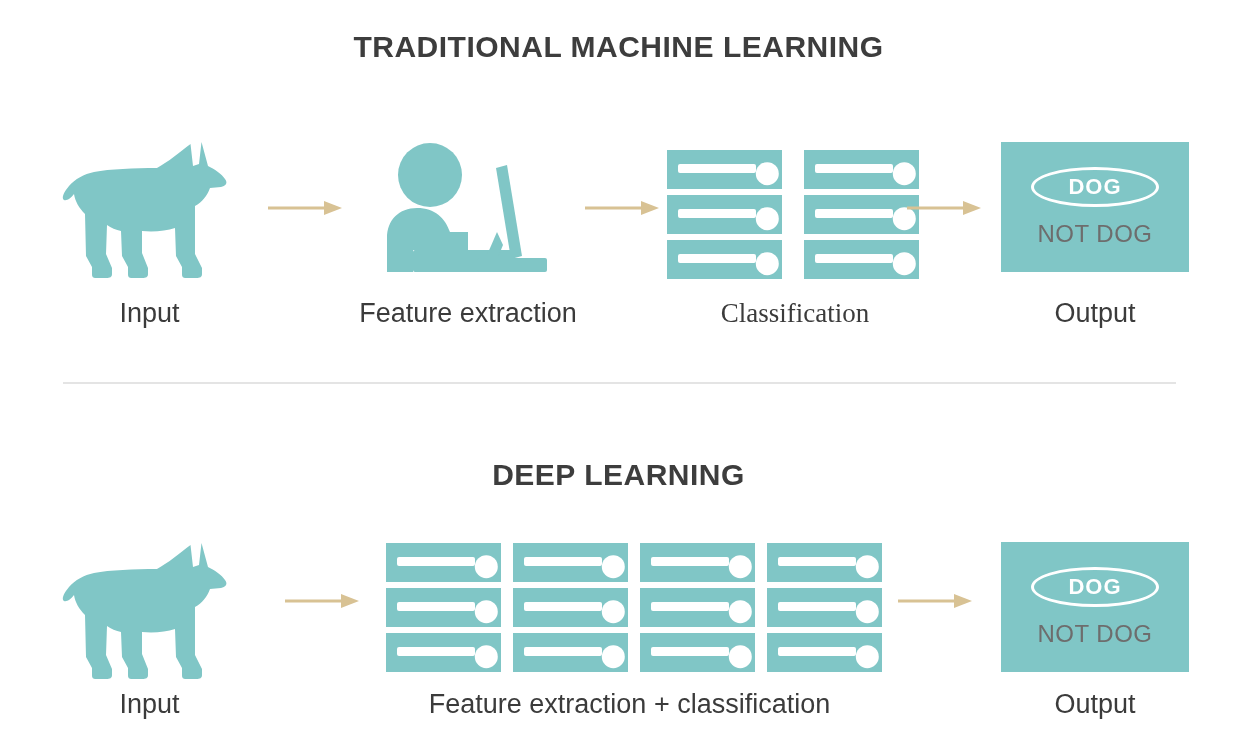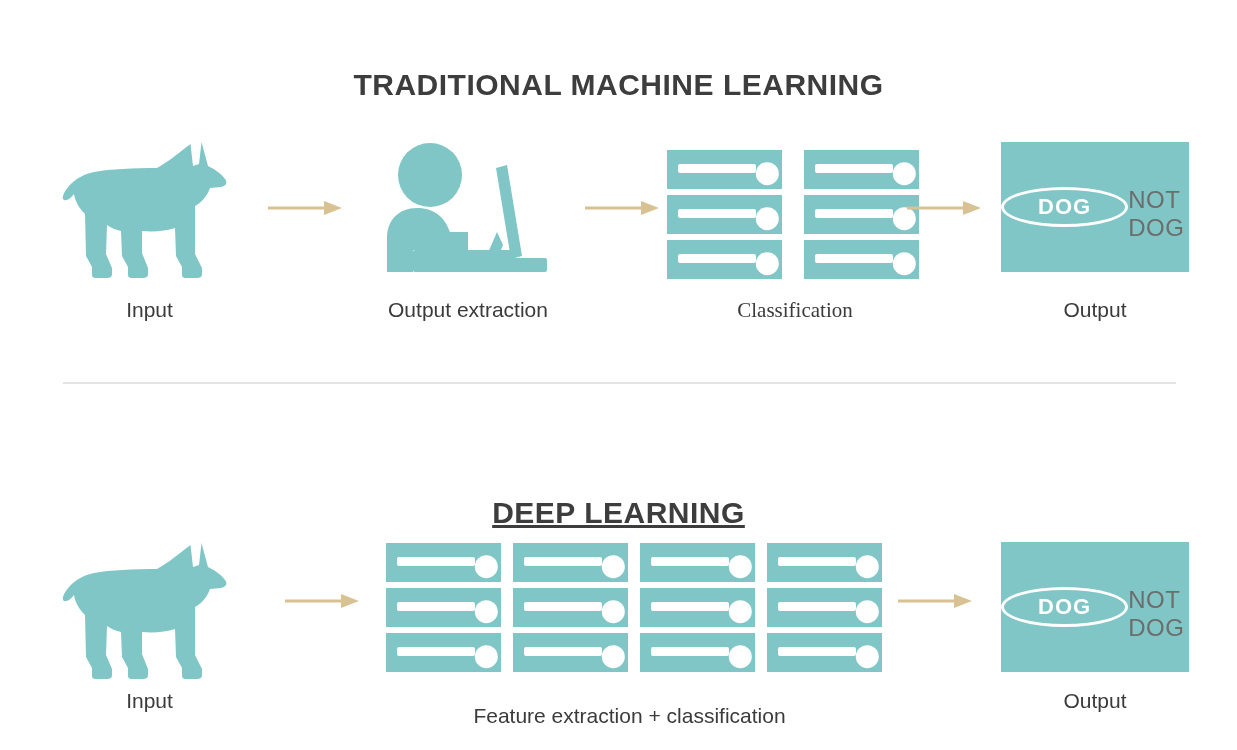--- a/index.html
+++ b/index.html
@@ -25,44 +25,43 @@
   
   .section-title {
     position: absolute;
     width: 1237px;
     text-align: center;
     font-weight: bold;
     font-size: 30px;
     letter-spacing: 0.5px;
     color: #3d3d3d;
     font-family: "Liberation Sans", sans-serif;
-    margin-top: 38px;
   }
   #title-traditional { top: 30px; }
-  #title-deep { top: 458px; text-decoration: underline; }
+  #title-deep { top: 458px; }
 
   
   .divider {
     position: absolute;
     left: 63px;
     top: 382px;
     width: 1113px;
     height: 2px;
     background: #e4e4e4;
   }
 
   
   .stage-item {
     position: absolute;
   }
 
   .caption {
     position: absolute;
     text-align: center;
-    font-size: 21px;
+    font-size: 27px;
     color: #3b3b3b;
     white-space: nowrap;
     font-family: "Liberation Sans", sans-serif;
   }
 
   
   .arrow { position: absolute; }
 
   
   .grid {
@@ -93,21 +92,21 @@
     background: #ffffff;
     border-radius: 50%;
     transform: translate(-40%, -8%);
   }
 
   
   .output-box {
     position: absolute;
     background: #80c6c6;
     display: flex;
-    flex-direction: row;
+    flex-direction: column;
     align-items: center;
     justify-content: center;
   }
   .dog-ellipse {
     position: relative;
     border: 3px solid #ffffff;
     border-radius: 50%;
     color: #ffffff;
     font-weight: bold;
     font-size: 22px;
@@ -162,21 +161,21 @@
         <circle cx="57" cy="35" r="32"></circle>
         <path d="M14 132 L14 98 C14 80 26 68 44 68 C62 68 72 78 77 92
                  L95 92 L95 110 L40 110 L40 132 Z"></path>
         <rect x="40" y="110" width="100" height="22" rx="2"></rect>
         <path d="M123 28 L134 25 L149 116 L138 119 Z"></path>
         <path d="M130 105 L123 122 L111 122 L124 92 Z"></path>
         <rect x="104" y="118" width="70" height="14" rx="2"></rect>
       </g>
     </svg>
   </div>
-  <div class="caption" style="left:353px; top:298px; width:230px;">Output extraction</div>
+  <div class="caption" style="left:353px; top:298px; width:230px;">Feature extraction</div>
 
   <div class="arrow" style="left:585px; top:197px;">
     <svg width="74" height="22" viewBox="0 0 74 22">
       <line x1="0" y1="11" x2="58" y2="11" stroke="#d8c294" stroke-width="3"></line>
       <polygon points="56,4 74,11 56,18" fill="#d8c294"></polygon>
     </svg>
   </div>
 
   <div class="grid" id="grid-classification" style="left:667px; top:150px; grid-template-columns:repeat(2,115px); grid-template-rows:repeat(3,39px); column-gap:22px; row-gap:6px;">
     <div class="node">
@@ -291,21 +290,21 @@
       </div>
     <div class="node">
         <span class="bar"></span>
         <span class="dot"></span>
       </div>
     <div class="node">
         <span class="bar"></span>
         <span class="dot"></span>
       </div>
   </div>
-  <div class="caption" style="left:386px; top:704px; width:487px;">Feature extraction + classification</div>
+  <div class="caption" style="left:386px; top:689px; width:487px;">Feature extraction + classification</div>
 
   <div class="arrow" style="left:898px; top:590px;">
     <svg width="74" height="22" viewBox="0 0 74 22">
       <line x1="0" y1="11" x2="58" y2="11" stroke="#d8c294" stroke-width="3"></line>
       <polygon points="56,4 74,11 56,18" fill="#d8c294"></polygon>
     </svg>
   </div>
 
   <div class="output-box" style="left:1001px; top:542px; width:188px; height:130px;">
     <div class="dog-ellipse">DOG</div>

